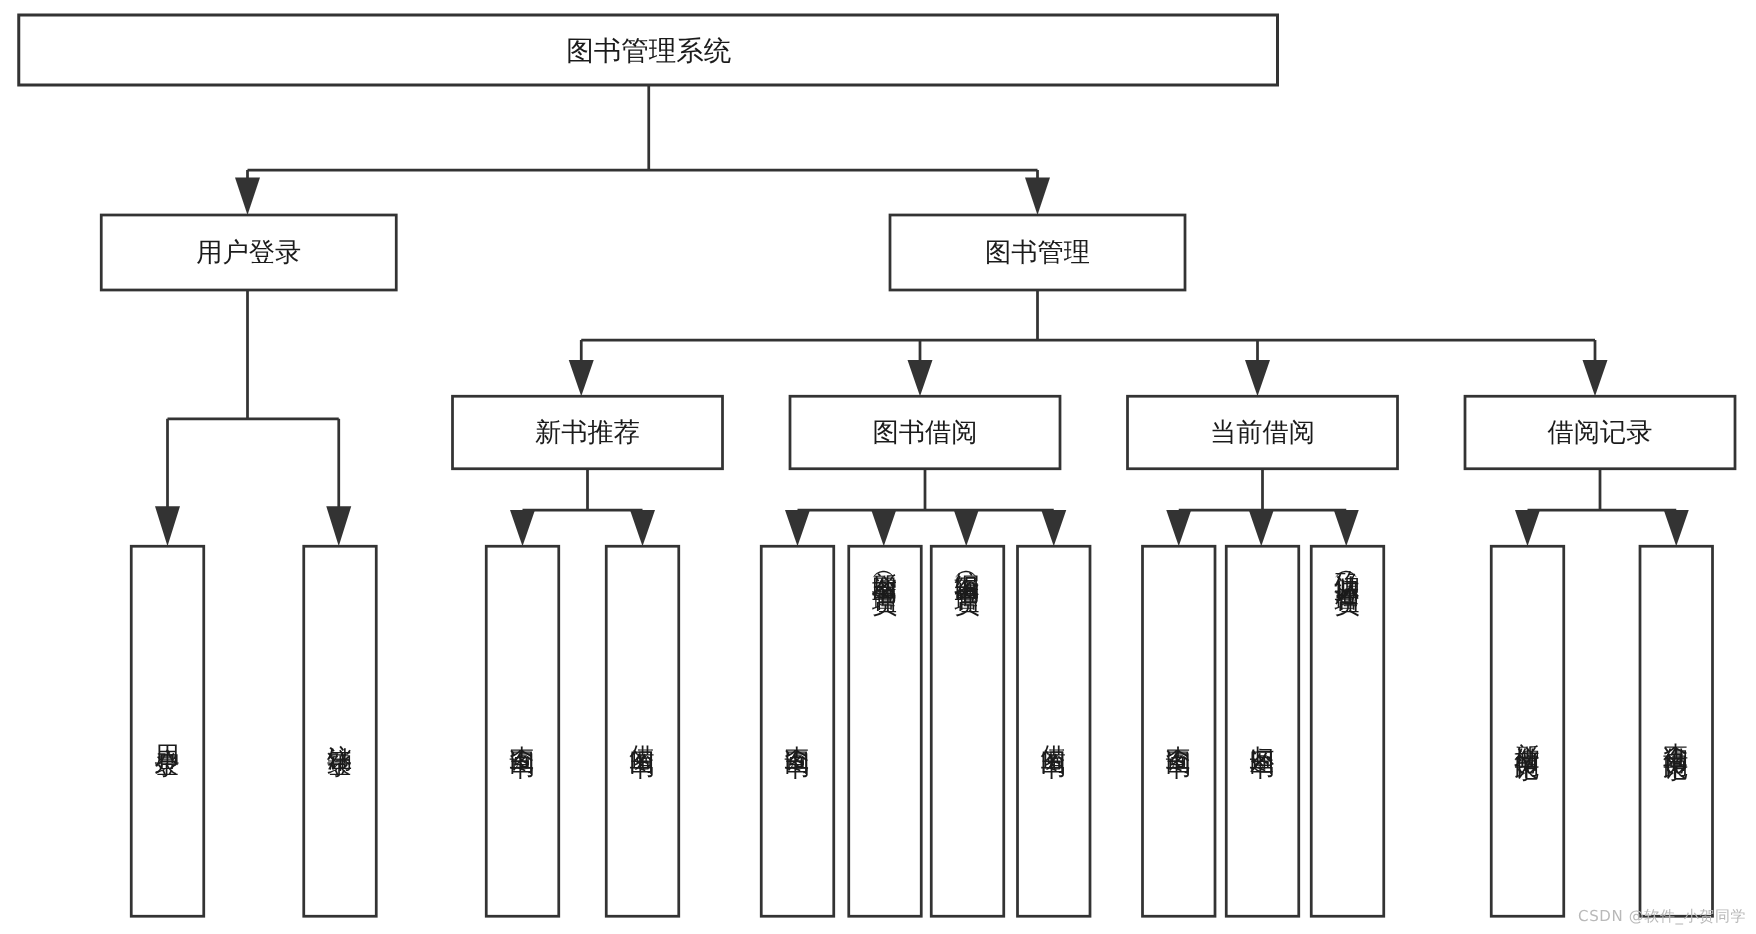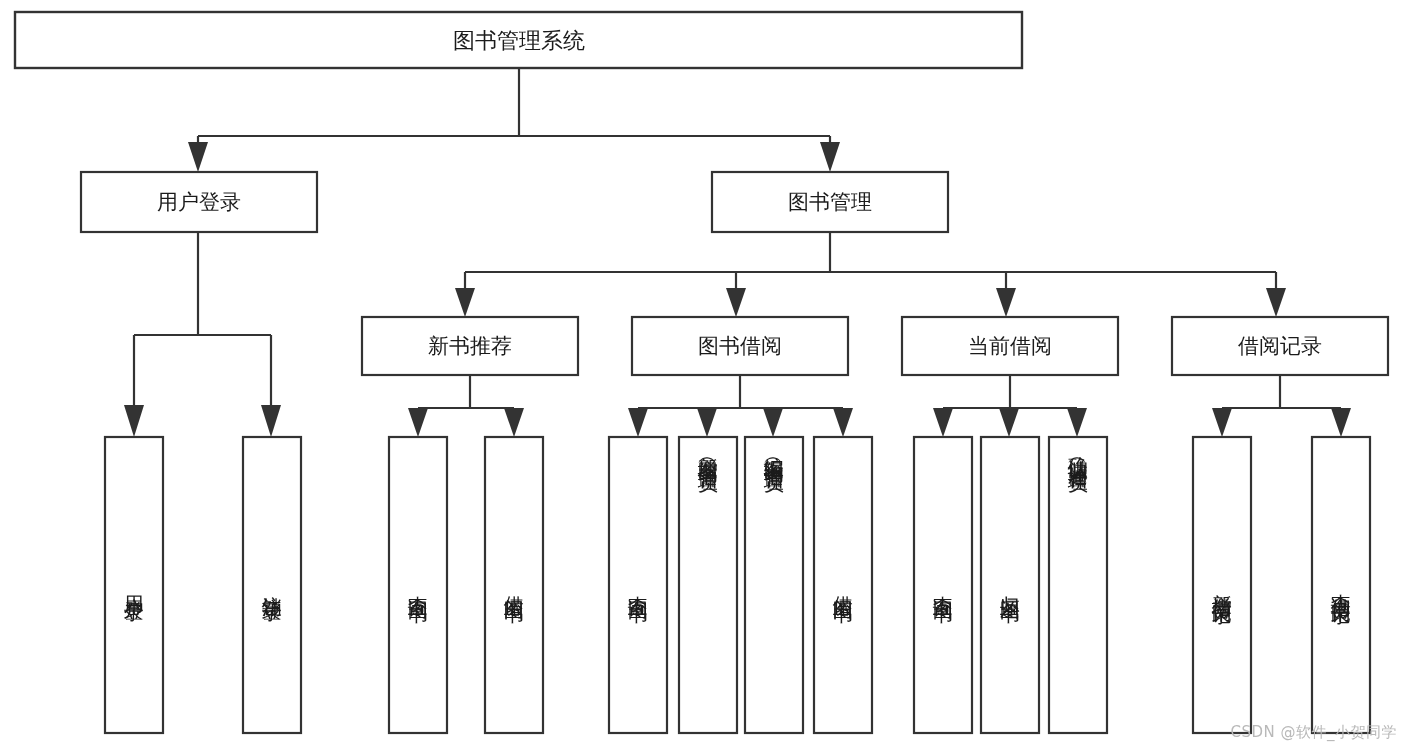--- a/index.html
+++ b/index.html
@@ -74,21 +74,21 @@
     letter-spacing: 2.5px;
     color: #1b1b1b;
     white-space: nowrap;
     text-align: center;
   }
   .watermark {
     position: absolute;
     right: 8px;
     bottom: 5px;
     font-family: "DejaVu Sans", "Liberation Sans", sans-serif;
-    font-size: 15px;
+    font-size: 12px;
     color: #b9b9b9;
     letter-spacing: 0.5px;
     white-space: nowrap;
     text-align: right;
   }
 </style>
 </head>
 <body>
 
 <div id="diagram-root">

